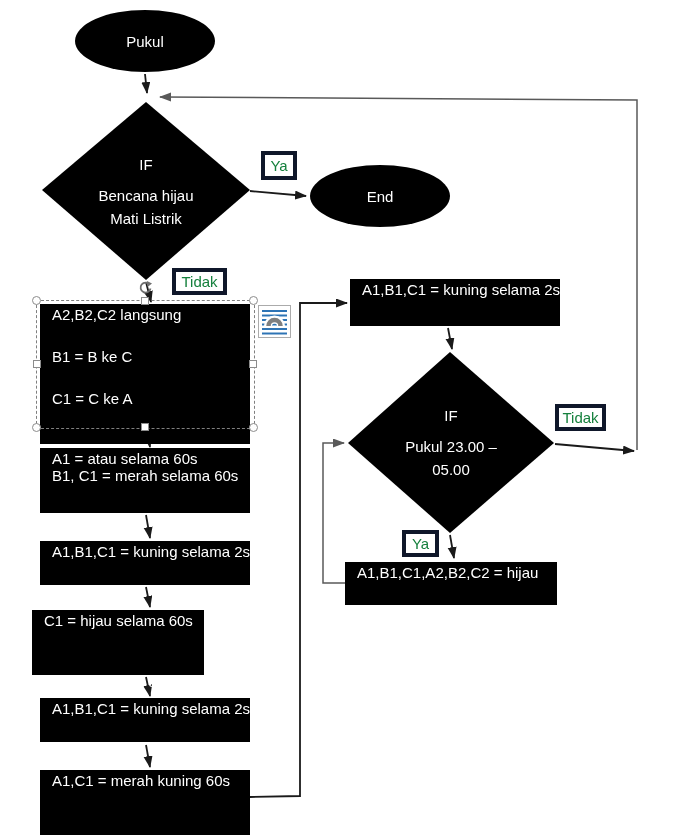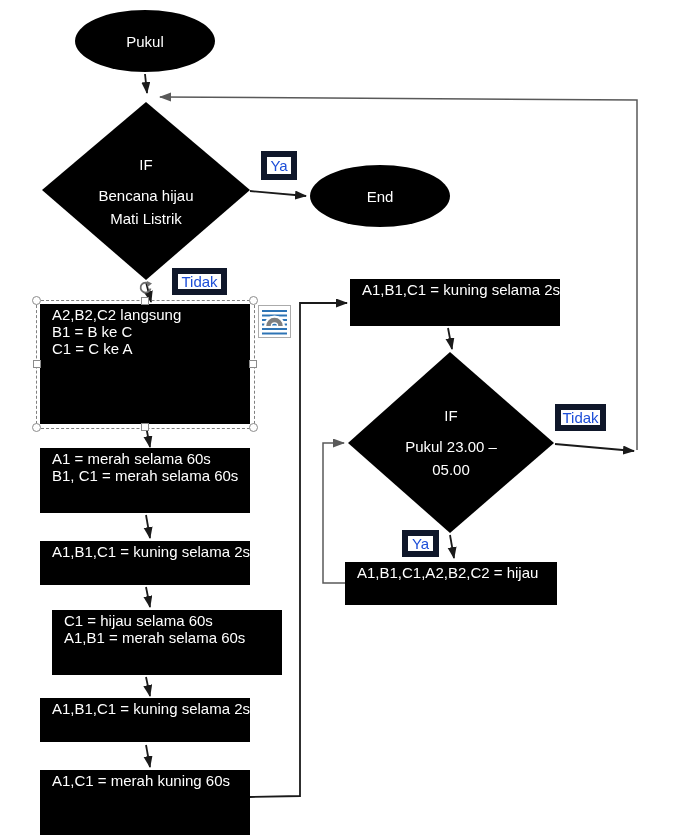--- a/index.html
+++ b/index.html
@@ -18,21 +18,21 @@
   .diamond{fill:var(--shape-fill,#000);}
   .terminator{position:absolute;background:var(--shape-fill,#000);border-radius:50%;
     color:var(--shape-text,#fff);display:flex;align-items:center;justify-content:center;font-size:15px;}
   .process{position:absolute;background:var(--shape-fill,#000);color:var(--shape-text,#fff);
     display:flex;flex-direction:column;justify-content:flex-start;
     padding:2px 6px 2px 12px;box-sizing:border-box;font-size:15px;}
   .process .line{white-space:nowrap;}
   .diamond-text{position:absolute;color:var(--shape-text,#fff);display:flex;flex-direction:column;
     align-items:center;justify-content:center;text-align:center;font-size:15px;line-height:23px;pointer-events:none;}
   .diamond-text .if-gap{height:8px;}
-  .branch-label{position:absolute;background:#fff;border:6px solid #0f172a;color:#1d4ed8;
+  .branch-label{position:absolute;background:#fff;border:4px solid #0f172a;color:#15803d;
     display:flex;align-items:center;justify-content:center;font-size:15px;box-sizing:border-box;}
   .selection-box{position:absolute;border:1px dashed #7f7f7f;}
   .handle{position:absolute;background:#fff;border:1px solid var(--selection-handle-border,#8c8c8c);box-sizing:border-box;}
   .handle.round{width:9px;height:9px;border-radius:50%;}
   .handle.square{width:8px;height:8px;}
   .rotate-handle{position:absolute;left:136px;top:279px;width:18px;height:18px;}
   .layout-btn{position:absolute;left:258px;top:305px;width:33px;height:33px;background:#fff;
     border:1px solid #ababab;box-sizing:border-box;display:flex;align-items:center;justify-content:center;}
 </style>
 </head>
@@ -96,36 +96,36 @@
   <div class="branch-label" style="left:172px;top:268px;width:55px;height:27px;">
     <span>Tidak</span>
   </div>
   <div class="branch-label" style="left:555px;top:404px;width:51px;height:27px;">
     <span>Tidak</span>
   </div>
   <div class="branch-label" style="left:402px;top:530px;width:37px;height:27px;">
     <span>Ya</span>
   </div>
 
-  <div class="process" style="left:40px;top:304px;width:210px;height:120px;">
+  <div class="process" style="left:40px;top:304px;width:210px;height:140px;gap:25px;">
     <div class="line">A2,B2,C2 langsung</div>
     <div class="line">B1 = B ke C</div>
     <div class="line">C1 = C ke A</div>
   </div>
 
   <div class="process" style="left:40px;top:448px;width:210px;height:65px;">
-    <div class="line">A1 = merah selama 60s</div>
+    <div class="line">A1 = atau selama 60s</div>
     <div class="line">B1, C1 = merah selama 60s</div>
   </div>
 
   <div class="process" style="left:40px;top:541px;width:210px;height:44px;">
     <div class="line">A1,B1,C1 = kuning selama 2s</div>
   </div>
 
-  <div class="process" style="left:52px;top:610px;width:230px;height:65px;">
+  <div class="process" style="left:32px;top:610px;width:172px;height:65px;gap:44px;">
     <div class="line">C1 = hijau selama 60s</div>
     <div class="line">A1,B1 = merah selama 60s</div>
   </div>
 
   <div class="process" style="left:40px;top:698px;width:210px;height:44px;">
     <div class="line">A1,B1,C1 = kuning selama 2s</div>
   </div>
 
   <div class="process" style="left:40px;top:770px;width:210px;height:65px;">
     <div class="line">A1,C1 = merah kuning 60s</div>

